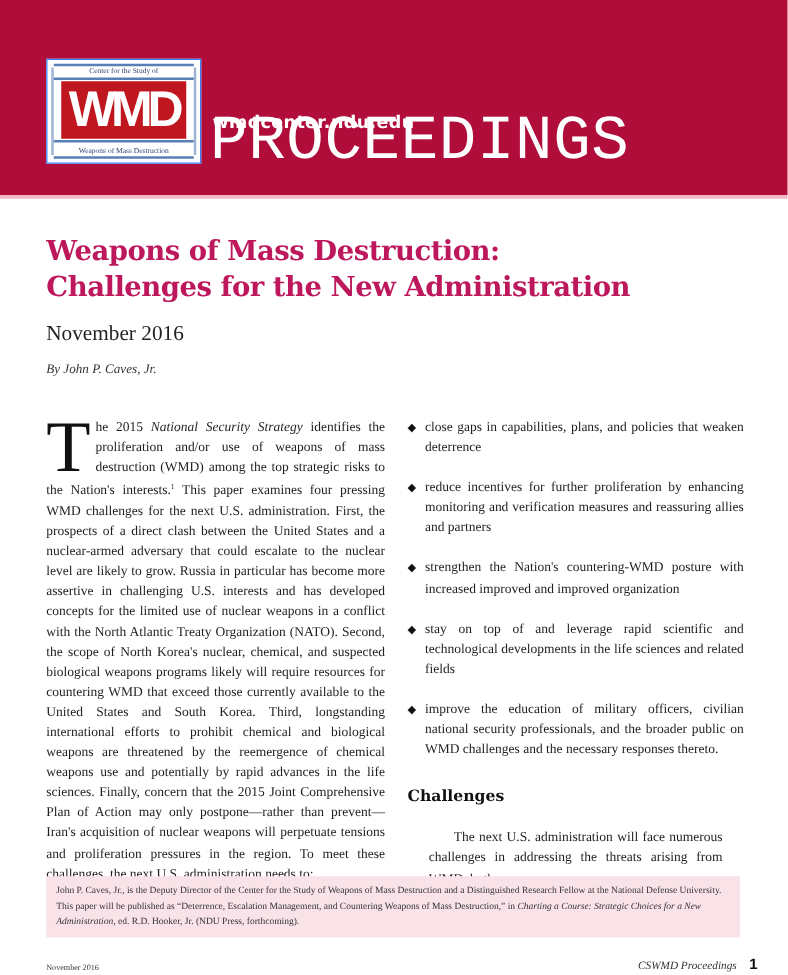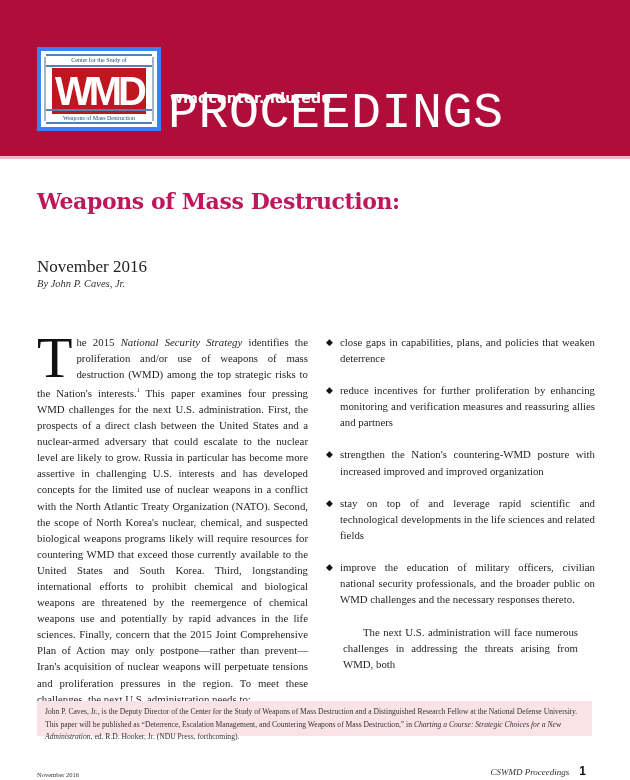--- a/index.html
+++ b/index.html
@@ -14,21 +14,21 @@
     position: absolute; left: 0; top: 0; width: 630px; height: 156px;
     background: #b00d3a;
   }
   .header-rule {
     position: absolute; left: 0; top: 156px; width: 630px; height: 3px;
     background: #f1b8c6;
   }
   .logo {
     position: absolute; left: 37px; top: 47px; width: 124px; height: 84px;
     background: #ffffff; box-sizing: border-box;
-    border: 4px solid #3b82f6;
+    border: 1px solid #3b82f6;
   }
   .logo .band { position: absolute; left: 5px; right: 5px; height: 2px; background: #5a7fb5; }
   .logo .top-text, .logo .bottom-text {
     position: absolute; left: 6px; right: 6px; text-align: center;
     font-size: 6px; color: #2a3f70; font-family: "Liberation Serif", serif;
     white-space: nowrap; overflow: hidden;
   }
   .logo .top-text { top: 6px; }
   .logo .bottom-text { bottom: 6px; }
   .logo .red-box {
@@ -54,21 +54,21 @@
   .title {
     position: absolute; left: 37px; top: 187px; width: 560px;
     font-family: "DejaVu Serif", serif; font-weight: bold; font-size: 22px;
     line-height: 29px; color: #be185d; letter-spacing: -0.4px;
   }
   .date {
     position: absolute; left: 37px; top: 257px;
     font-size: 17px; color: #222;
   }
   .byline {
-    position: absolute; left: 37px; top: 278px;
+    position: absolute; left: 37px; top: 290px;
     font-size: 10.5px; font-style: italic; color: #333;
   }
   .col-left {
     position: absolute; left: 37px; top: 334px; width: 271px;
     font-size: 10.8px; line-height: 16.1px; text-align: justify; color: #1f1f1f;
   }
   .dropcap {
     float: left; font-size: 58px; line-height: 44px; margin: 2px 4px 0 0;
     font-family: "Liberation Serif", serif; color: #111;
   }
@@ -78,29 +78,29 @@
   }
   .bullet-list { list-style: none; margin: 0; padding: 0; }
   .bullet-list li { position: relative; padding-left: 14px; margin-bottom: 16px; text-align: justify; }
   .bullet-list li .bullet { position: absolute; left: 0; top: 0; font-size: 9px; color: #111; }
   .section-head {
     font-family: "DejaVu Serif", serif; font-weight: bold; font-size: 12.5px;
     margin: 22px 0 6px 0; color: #111;
   }
   .section-body { text-indent: 20px; text-align: justify; margin: 17px; }
   .footnote-box {
-    position: absolute; left: 37px; top: 701px; width: 555px; height: 35px;
+    position: absolute; left: 37px; top: 701px; width: 555px; height: 49px;
     background: #f9e2e8; box-sizing: border-box; padding: 5px 8px;
     font-size: 7.6px; line-height: 12.5px; color: #333;
   }
   .footer-left {
     position: absolute; left: 37px; top: 771px; font-size: 6.5px; color: #333;
   }
   .footer-right {
-    position: absolute; right: 44px; top: 764px; font-size: 9px; font-style: italic; color: #333;
+    position: absolute; right: 24px; top: 764px; font-size: 9px; font-style: italic; color: #333;
     display: flex; align-items: baseline; gap: 10px;
   }
   .page-num { font-family: "Liberation Sans", sans-serif; font-weight: bold; font-style: normal; font-size: 12px; color: #111; }
   sup { font-size: 6px; }
 </style>
 </head>
 <body>
 
 <div class="header">
   <div class="logo">
@@ -116,38 +116,40 @@
     <div class="bottom-text">Weapons of Mass Destruction</div>
     <div class="band" style="bottom:3px"></div>
   </div>
   <div class="site-url">wmdcenter.ndu.edu</div>
   <div class="pub-name">PROCEEDINGS</div>
 </div>
 <div class="header-rule"></div>
 
 <h1 class="title" style="margin:0">
   <span>Weapons of Mass Destruction:</span><br>
+  <span>Challenges for the New Administration</span>
 </h1>
 <div class="date">November 2016</div>
 <div class="byline">By John P. Caves, Jr.</div>
 
 <div class="col-left">
   <p style="margin:0">
     <span class="dropcap">T</span><span>he 2015 </span><i>National Security Strategy</i><span> identifies the proliferation and/or use of weapons of mass destruction (WMD) among the top strategic risks to the Nation's interests.</span><sup>1</sup><span> This paper examines four pressing WMD challenges for the next U.S. administration. First, the prospects of a direct clash between the United States and a nuclear-armed adversary that could escalate to the nuclear level are likely to grow. Russia in particular has become more assertive in challenging U.S. interests and has developed concepts for the limited use of nuclear weapons in a conflict with the North Atlantic Treaty Organization (NATO). Second, the scope of North Korea's nuclear, chemical, and suspected biological weapons programs likely will require resources for countering WMD that exceed those currently available to the United States and South Korea. Third, longstanding international efforts to prohibit chemical and biological weapons are threatened by the reemergence of chemical weapons use and potentially by rapid advances in the life sciences. Finally, concern that the 2015 Joint Comprehensive Plan of Action may only postpone—rather than prevent—Iran's acquisition of nuclear weapons will perpetuate tensions and proliferation pressures in the region. To meet these challenges, the next U.S. administration needs to:</span>
   </p>
 </div>
 
 <div class="col-right">
   <ul class="bullet-list">
     <li><span class="bullet">◆</span><span>close gaps in capabilities, plans, and policies that weaken deterrence</span></li>
     <li><span class="bullet">◆</span><span>reduce incentives for further proliferation by enhancing monitoring and verification measures and reassuring allies and partners</span></li>
     <li><span class="bullet">◆</span><span>strengthen the Nation's countering-WMD posture with increased improved and improved organization</span></li>
     <li><span class="bullet">◆</span><span>stay on top of and leverage rapid scientific and technological developments in the life sciences and related fields</span></li>
     <li style="margin-bottom:0"><span class="bullet">◆</span><span>improve the education of military officers, civilian national security professionals, and the broader public on WMD challenges and the necessary responses thereto.</span></li>
   </ul>
+  <h2 class="section-head">Challenges</h2>
   <p class="section-body">The next U.S. administration will face numerous challenges in addressing the threats arising from WMD, both</p>
 </div>
 
 <div class="footnote-box">
   <span>John P. Caves, Jr., is the Deputy Director of the Center for the Study of Weapons of Mass Destruction and a Distinguished Research Fellow at the National Defense University. This paper will be published as “Deterrence, Escalation Management, and Countering Weapons of Mass Destruction,” in </span><i>Charting a Course: Strategic Choices for a New Administration</i><span>, ed. R.D. Hooker, Jr. (NDU Press, forthcoming).</span>
 </div>
 
 <div class="footer-left">November 2016</div>
 <div class="footer-right">
   <span>CSWMD Proceedings</span>

